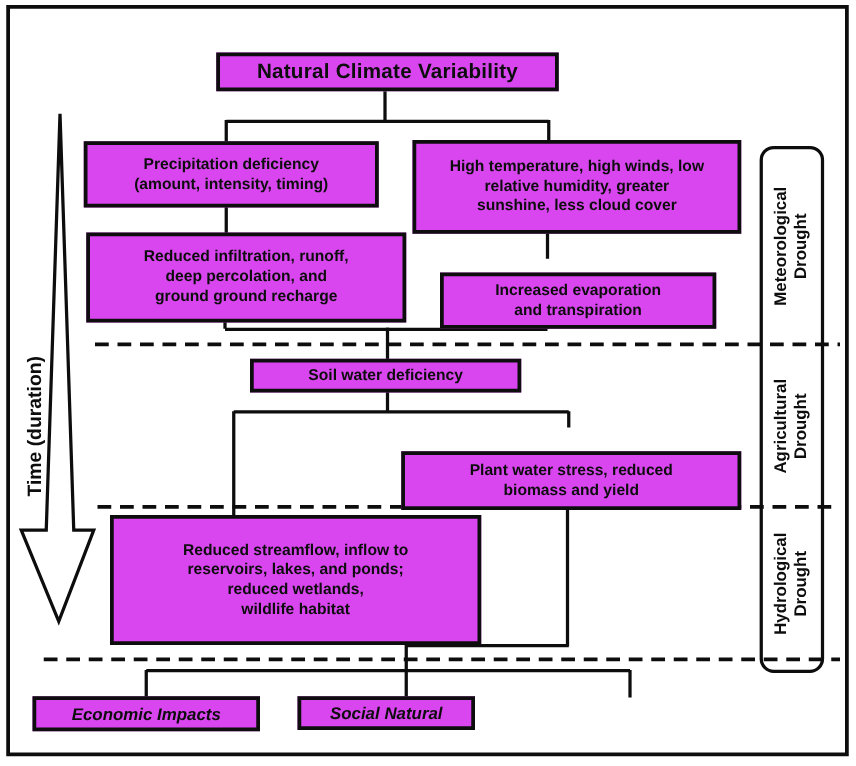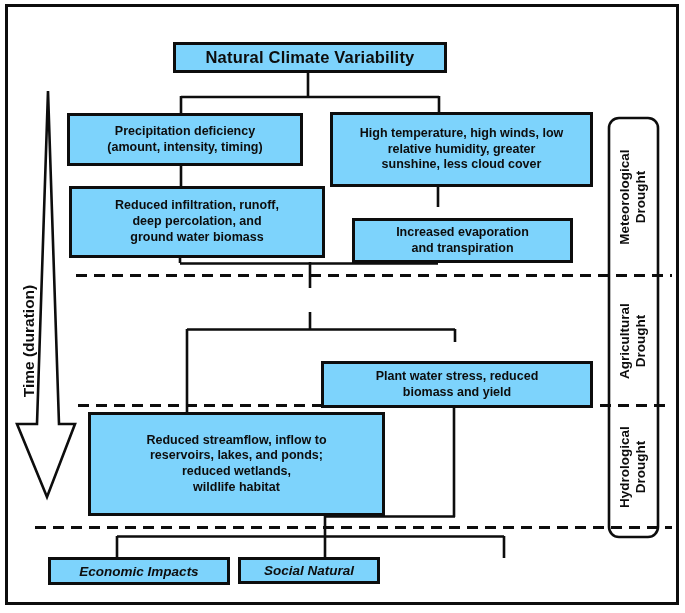--- a/index.html
+++ b/index.html
@@ -1,21 +1,21 @@
 <!DOCTYPE html>
 <html><head>
 <meta charset="utf-8">
 <style>
   html,body{margin:0;padding:0;background:#ffffff;}
   body{width:685px;height:613px;font-family:"Liberation Sans",sans-serif;}
   .figure{position:relative;width:685px;height:613px;background:#fff;overflow:hidden;}
   .frame{position:absolute;left:5px;top:4px;width:674px;height:601px;
          border:3.5px solid #0d0d0d;box-sizing:border-box;z-index:0;}
   .wires{position:absolute;left:0;top:0;width:685px;height:613px;z-index:1;}
-  .node{position:absolute;box-sizing:border-box;background:#7dd3fc;border:3px solid #0d0d0d;
+  .node{position:absolute;box-sizing:border-box;background:#d946ef;border:3px solid #0d0d0d;
         display:flex;align-items:center;justify-content:center;text-align:center;
         font-weight:bold;color:#0d0d0d;white-space:pre-line;z-index:2;
         font-size:12.5px;line-height:1.26;padding:1px 2px;}
   .node.title{font-size:16.5px;letter-spacing:.2px;}
   .node.impact{font-style:italic;font-size:13.5px;}
   .vlabel{position:absolute;display:flex;align-items:center;justify-content:center;
           text-align:center;font-weight:bold;color:#0d0d0d;white-space:pre-line;
           transform:rotate(-90deg);z-index:3;background:transparent;}
   .stage{width:160px;height:34px;font-size:13.5px;line-height:1.18;left:553px;}
   .timelab{width:150px;height:22px;font-size:15.5px;left:-46px;top:330px;}
@@ -50,35 +50,36 @@
 
   <div class="node" style="left:67px;top:113px;width:236px;height:53px;">Precipitation deficiency
 (amount, intensity, timing)</div>
 
   <div class="node" style="left:330px;top:112px;width:263px;height:75px;">High temperature, high winds, low
 relative humidity, greater
 sunshine, less cloud cover</div>
 
   <div class="node" style="left:69px;top:186px;width:256px;height:72px;">Reduced infiltration, runoff,
 deep percolation, and
-ground water biomass</div>
+ground ground recharge</div>
 
   <div class="node" style="left:352px;top:206px;width:221px;height:45px;margin-top:12px;">Increased evaporation
 and transpiration</div>
 
+  <div class="node" style="left:200px;top:287px;width:217px;height:27px;">Soil water deficiency</div>
 
   <div class="node" style="left:321px;top:341px;width:272px;height:47px;margin-top:20px;">Plant water stress, reduced
 biomass and yield</div>
 
   <div class="node" style="left:88px;top:412px;width:297px;height:104px;">Reduced streamflow, inflow to
 reservoirs, lakes, and ponds;
 reduced wetlands,
 wildlife habitat</div>
 
-  <div class="node impact" style="left:26px;top:557px;width:182px;height:28px;margin-left:22px;">Economic Impacts</div>
+  <div class="node impact" style="left:26px;top:557px;width:182px;height:28px;">Economic Impacts</div>
   <div class="node impact" style="left:238px;top:557px;width:142px;height:27px;">Social Natural</div>
 
   <div class="vlabel stage" style="top:180px;">Meteorological
 Drought</div>
   <div class="vlabel stage" style="top:324px;">Agricultural
 Drought</div>
   <div class="vlabel stage" style="top:450px;">Hydrological
 Drought</div>
 
   <div class="vlabel timelab">Time (duration)</div>

